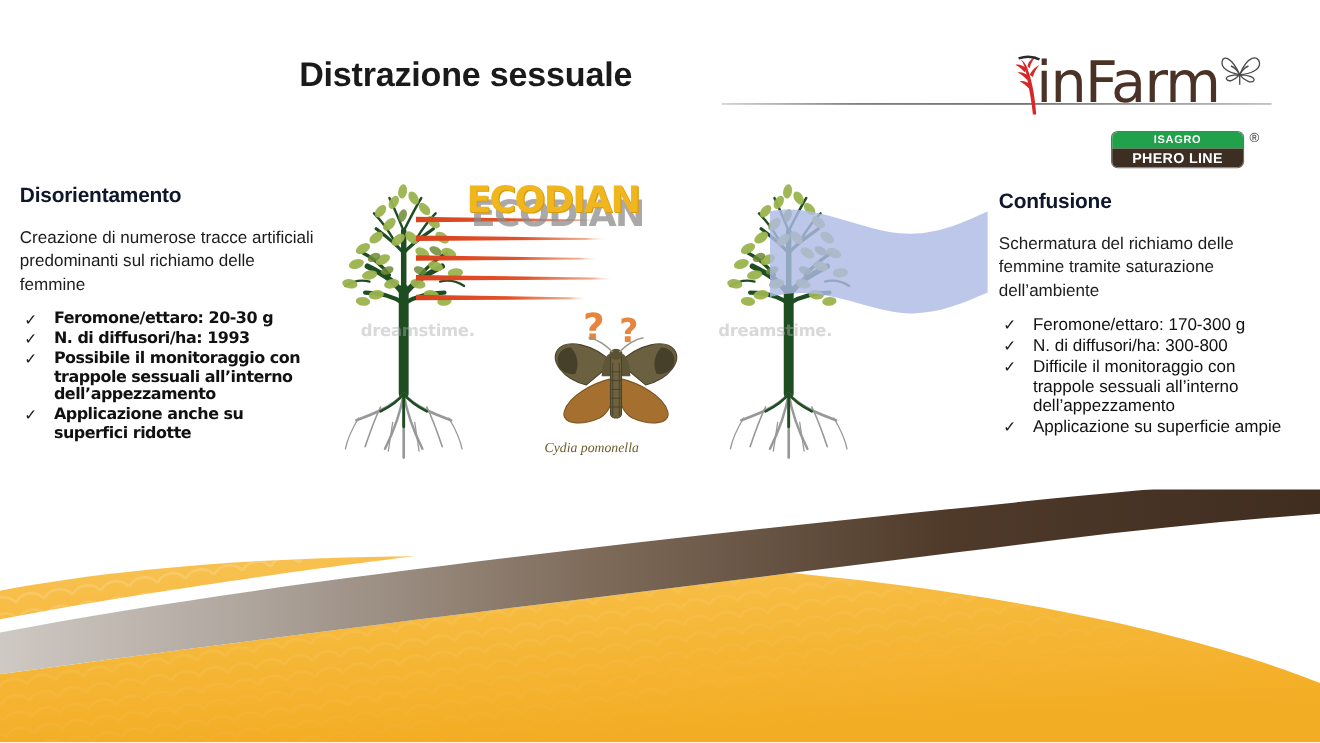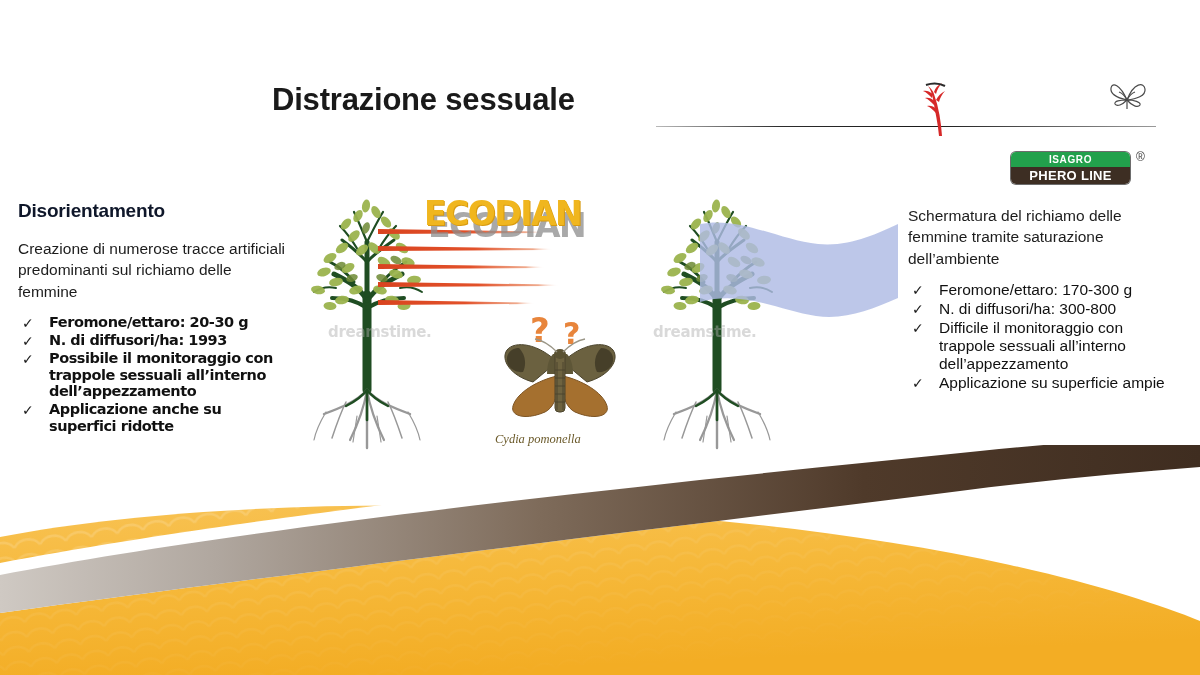--- a/index.html
+++ b/index.html
@@ -12,21 +12,20 @@
     height: 675px;
     position: relative;
     overflow: hidden;
     font-family: "Liberation Sans", sans-serif;
     color: #111111;
   }
   .slide {
     position: absolute;
     inset: 0;
     background: #ffffff;
-    margin-top: 32px;
   }
 
   
   .title {
     position: absolute;
     left: 272px;
     top: 50px;
     font-size: 31px;
     font-weight: bold;
     letter-spacing: -0.2px;
@@ -293,20 +292,21 @@
       <g fill="#d62828">
         <path d="M20 54 C19 40 17 26 12 12 C11 9 9 6 6 4 C9 8 10 12 11 17 C13 29 16 42 17 54 Z"></path>
         <path d="M11 12 C7 9 4 8 1 9 C4 10 7 13 10 16 Z"></path>
         <path d="M13 19 C9 16 6 15 3 16 C6 17 9 20 12 23 Z"></path>
         <path d="M15 27 C11 24 8 23 5 24 C8 25 11 28 14 31 Z"></path>
         <path d="M12 10 C13 6 16 3 20 1 C17 4 15 8 14 12 Z"></path>
         <path d="M14 18 C16 14 19 11 23 9 C20 12 18 16 17 20 Z"></path>
       </g>
       <path d="M4 3 C10 1 17 1 23 4" stroke="#2b2b2b" stroke-width="2.2" fill="none"></path>
     </svg>
+    <div class="logo-text"><span class="n">inFarm</span></div>
     <svg class="logo-butterfly" viewBox="0 0 40 36">
       <g fill="none" stroke="#4a4a4a" stroke-width="1.2">
         <path d="M19 22 C12 6 4 4 3 10 C2 16 10 20 19 22 Z"></path>
         <path d="M19 22 C26 4 36 4 37 11 C38 18 28 21 19 22 Z"></path>
         <path d="M19 22 C14 27 9 29 7 26 C6 23 12 22 19 22 Z"></path>
         <path d="M19 22 C24 28 30 30 32 27 C33 24 26 22 19 22 Z"></path>
         <path d="M19 22 L19 31"></path>
         <path d="M19 22 C17 18 14 15 11 14"></path>
         <path d="M19 22 C21 18 24 15 27 14"></path>
       </g>
@@ -324,20 +324,21 @@
     <p class="col-lead">Creazione di numerose tracce artificiali predominanti sul richiamo delle femmine</p>
     <ul class="checks">
       <li><span class="tick">✓</span><span>Feromone/ettaro: 20-30 g</span></li>
       <li><span class="tick">✓</span><span>N. di diffusori/ha: 1993</span></li>
       <li><span class="tick">✓</span><span>Possibile il monitoraggio con trappole sessuali all’interno dell’appezzamento</span></li>
       <li><span class="tick">✓</span><span>Applicazione anche su superfici ridotte</span></li>
     </ul>
   </div>
 
   <div class="col col-right">
+    <h2 class="col-heading">Confusione</h2>
     <p class="col-lead">Schermatura del richiamo delle femmine tramite saturazione dell’ambiente</p>
     <ul class="checks">
       <li><span class="tick">✓</span><span>Feromone/ettaro: 170-300 g</span></li>
       <li><span class="tick">✓</span><span>N. di diffusori/ha: 300-800</span></li>
       <li><span class="tick">✓</span><span>Difficile il monitoraggio con trappole sessuali all’interno dell’appezzamento</span></li>
       <li><span class="tick">✓</span><span>Applicazione su superficie ampie</span></li>
     </ul>
   </div>
 
   <svg class="tree-left" viewBox="0 0 142 268">

